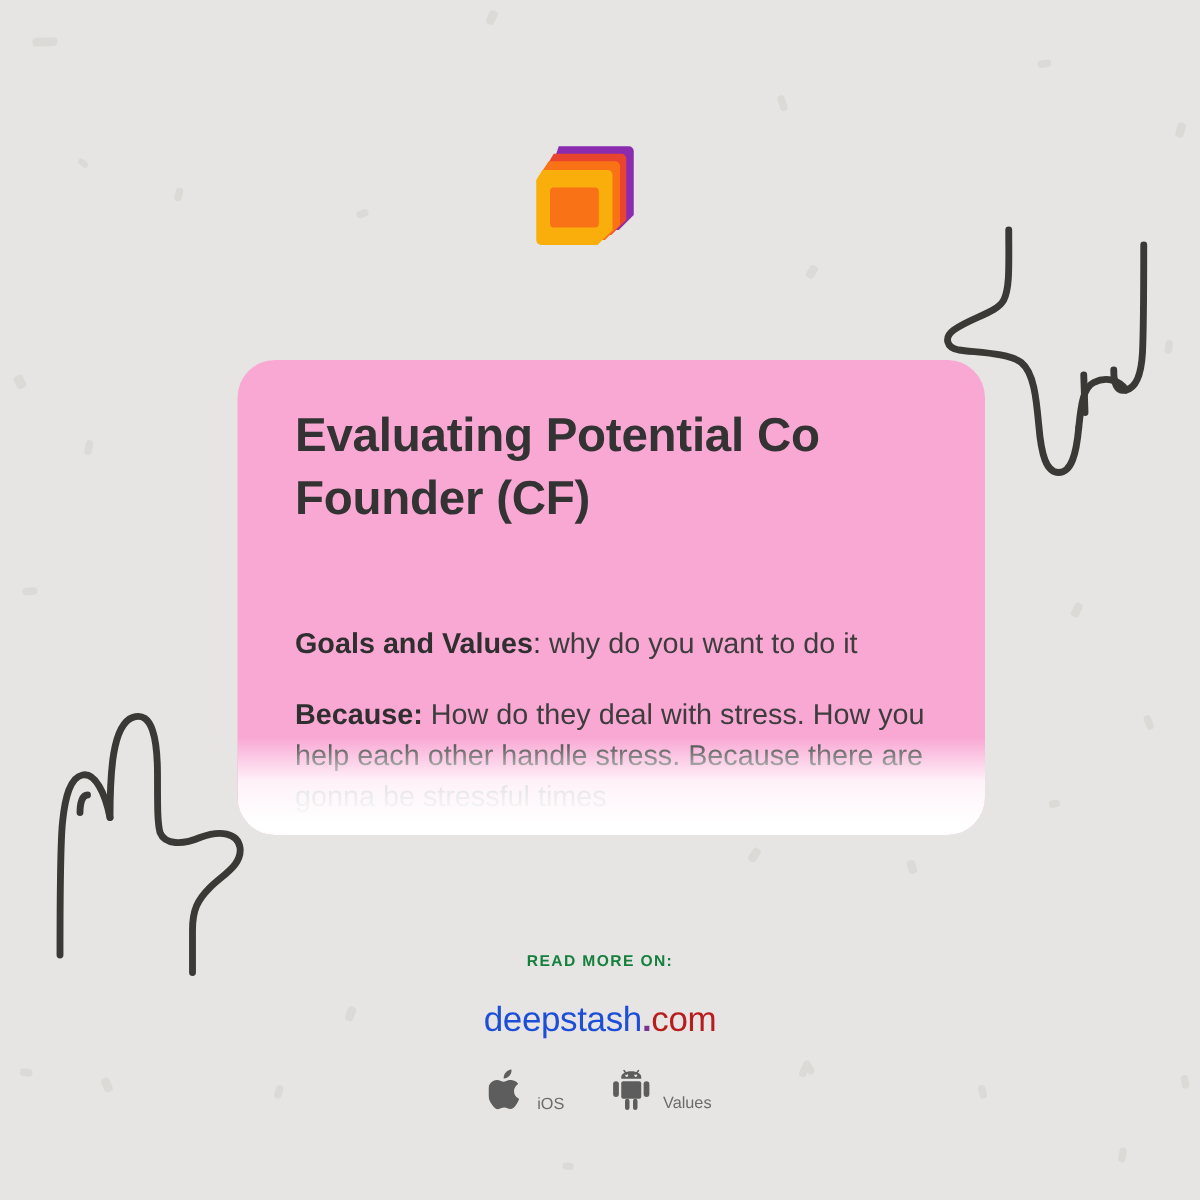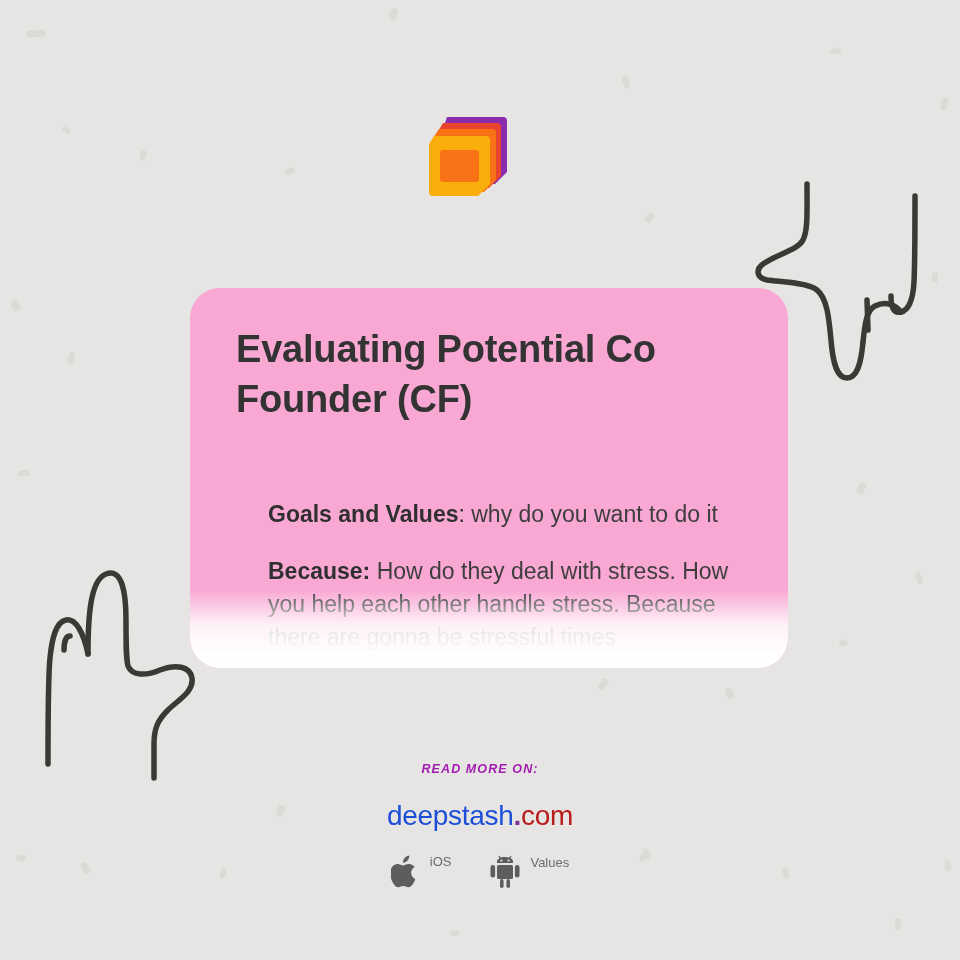--- a/index.html
+++ b/index.html
@@ -72,21 +72,20 @@
     font-size: 38px;
     line-height: 50px;
     font-weight: bold;
     color: #333333;
     letter-spacing: -0.2px;
     margin: 0;
     max-width: 470px;
   }
   .card-body {
     margin-top: 74px;
-    margin-left: 32px;
   }
   .para {
     font-size: 23px;
     line-height: 33px;
     color: #3d3d3d;
     margin: 0 0 24px 0;
     max-width: 512px;
   }
   .para b {
     color: #2f2f2f;
@@ -108,44 +107,43 @@
     left: 0;
     right: 0;
     top: 762px;
     text-align: center;
     z-index: 5;
   }
   .read-more {
     font-size: 12.5px;
     font-weight: bold;
     letter-spacing: 1.1px;
-    color: #a21caf;
+    color: #15803d;
     margin: 0;
-    font-style: italic;
   }
   .brand {
     margin-top: 24px;
     font-size: 28px;
     color: #3d3d3d;
     letter-spacing: -0.3px;
   }
   .brand .b-name { font-weight: normal; color: #1d4ed8; }
   .brand .b-dot  { color: #7B3294; font-weight: bold; }
   .brand .b-tld  { font-weight: normal; color: #b91c1c; }
 
   .stores {
     margin-top: 22px;
     display: flex;
     justify-content: center;
     align-items: center;
     gap: 38px;
   }
   .store {
     display: flex;
-    align-items: flex-start;
+    align-items: flex-end;
     gap: 9px;
   }
   .store-label {
     font-size: 13px;
     color: #6b6b6b;
   }
 </style>
 </head>
 <body>
 

